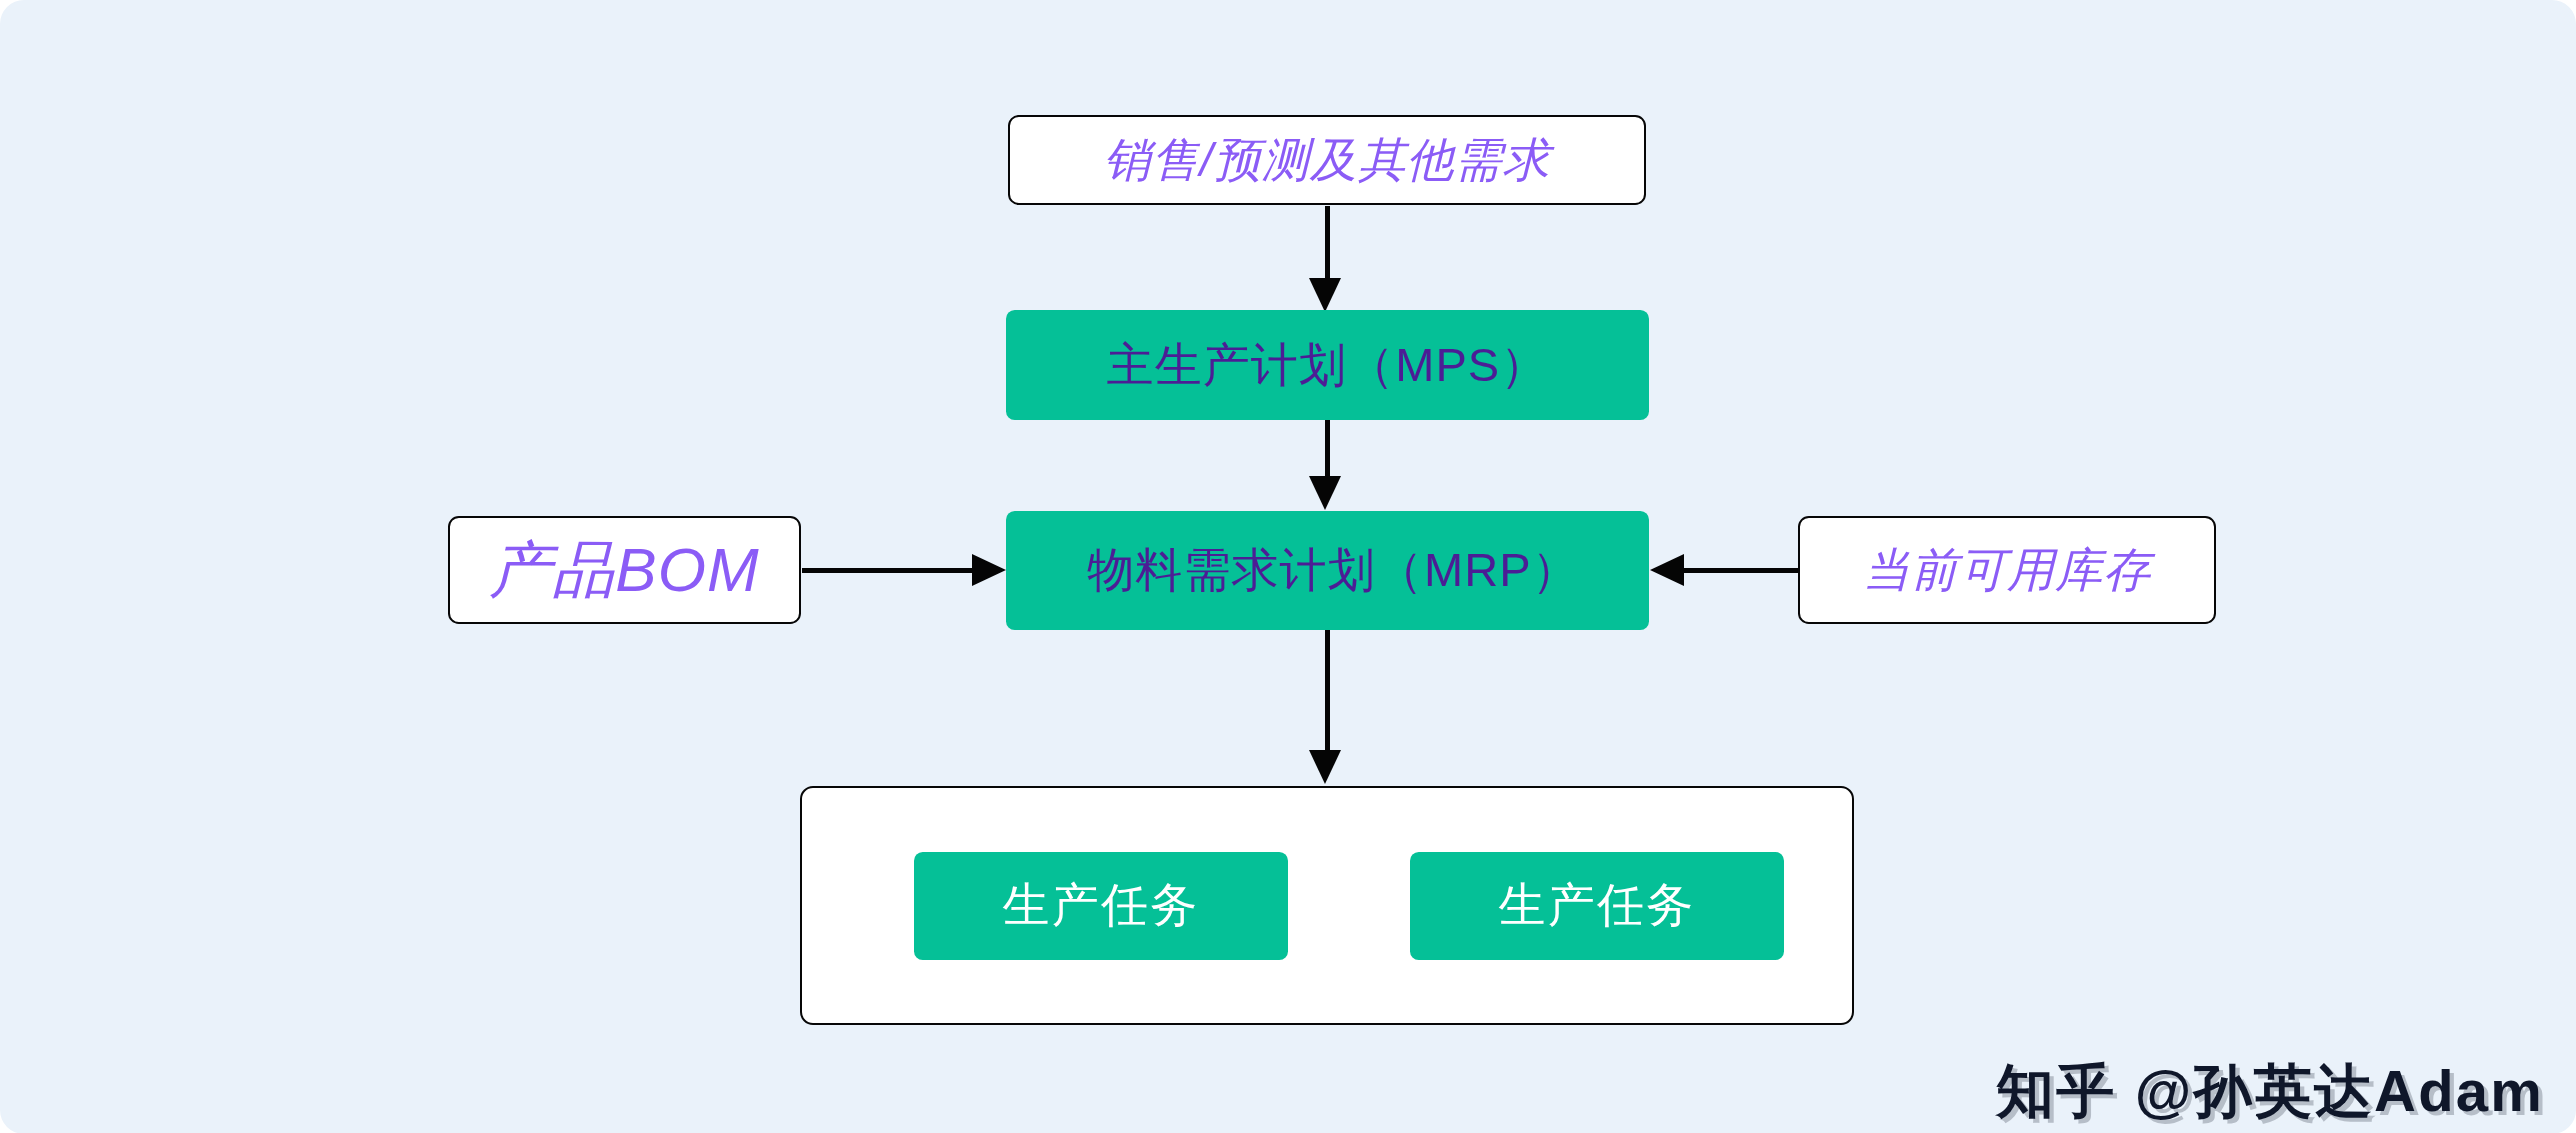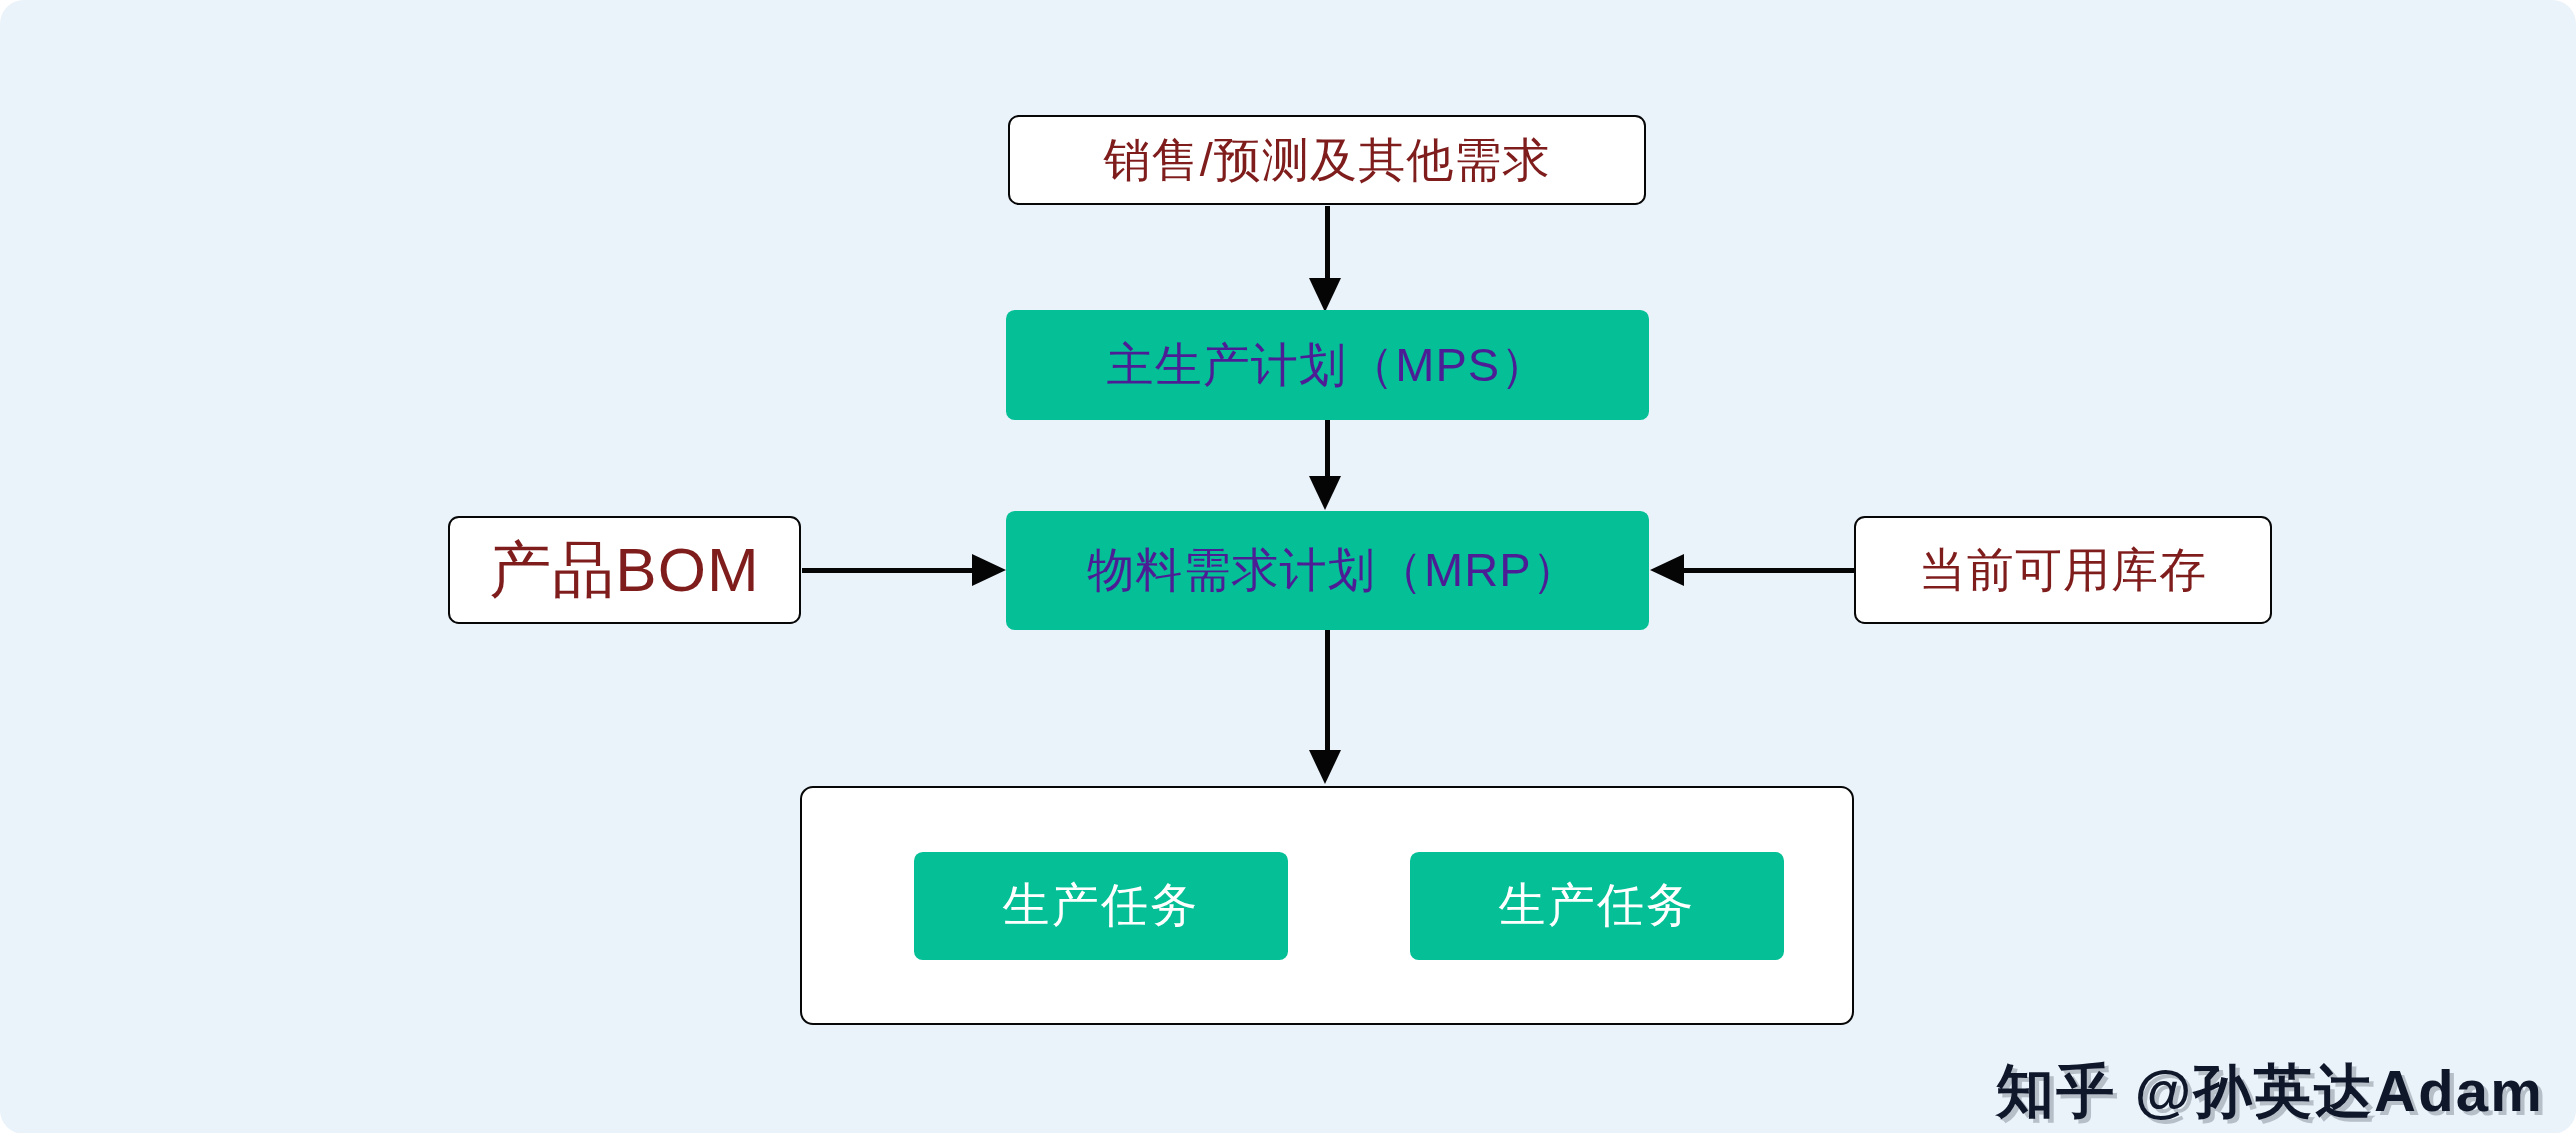--- a/index.html
+++ b/index.html
@@ -24,22 +24,23 @@
     justify-content:center;
     text-align:center;
     line-height:1.15;
     letter-spacing:1.1px;
     white-space:nowrap;
   }
   .node-white{
     background:#ffffff;
     border:2.7px solid #070707;
     border-radius:10.8px;
-    color:#7f1d1d;
+    color:#8b5cf6;
     font-weight:400;
+    font-style:italic;
   }
   .node-green{
     background:#05c097;
     border-radius:8.7px;
     color:#4c1d95;
     font-weight:400;
   }
 
   
   #box-demand{
@@ -53,21 +54,21 @@
   #box-mrp{
     left:1006px; top:511px; width:643px; height:119px;
     font-size:47px;
     padding-left:12px;
   }
   #box-bom{
     left:448px; top:516px; width:353px; height:108px;
     font-size:62px;
   }
   #box-stock{
-    left:1854px; top:516px; width:418px; height:108px;
+    left:1798px; top:516px; width:418px; height:108px;
     font-size:47px;
   }
 
   
   #box-outputs{
     position:absolute;
     left:800px; top:786px; width:1054px; height:239px;
     box-sizing:border-box;
     background:#ffffff;
     border:2.7px solid #070707;

